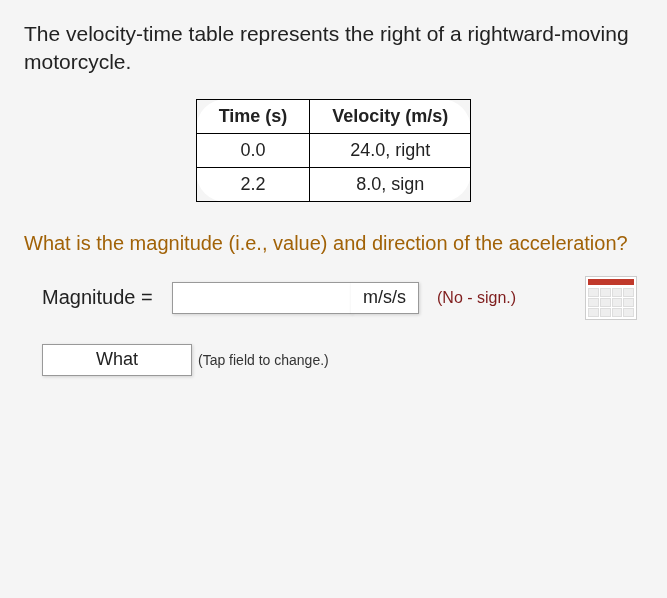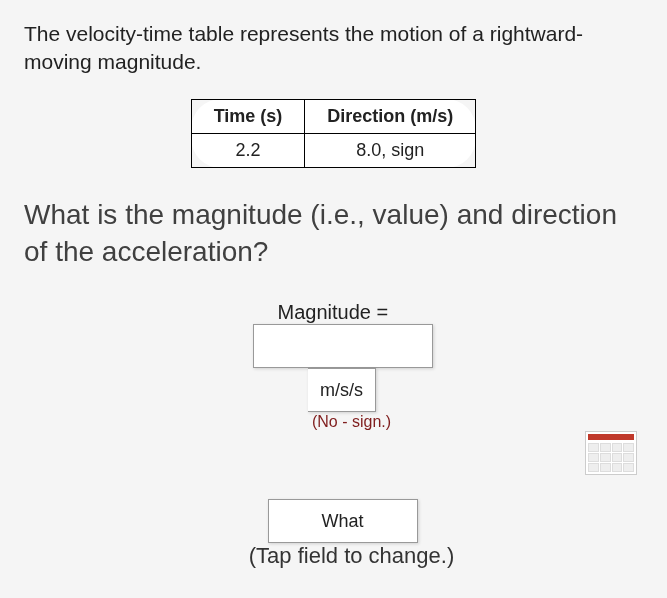--- a/index.html
+++ b/index.html
@@ -27,41 +27,40 @@
     .data-table th, .data-table td {
       border: 1.5px solid #000;
       padding: 6px 22px;
       text-align: center;
       font-size: 18px;
     }
     .data-table th {
       font-weight: bold;
     }
     .prompt-text {
-      font-size: 28px;
+      font-size: 20px;
       line-height: 1.35;
-      margin-bottom: 30px;
-      color: #404040;
+      margin-bottom: 19px;
+      color: #a16207;
     }
     .answer-row {
       display: flex;
       align-items: center;
       margin-bottom: 24px;
       padding-left: 18px;
-      flex-direction: column;
     }
     .answer-label {
       font-size: 20px;
       min-width: 130px;
     }
     .input-box {
       border: 1px solid #999;
       background: #fff;
       min-width: 150px;
-      height: 44px;
+      height: 32px;
       padding: 6px 10px;
       font-size: 18px;
       display: inline-flex;
       align-items: center;
       justify-content: center;
       box-shadow: 1px 1px 3px rgba(0,0,0,0.15);
     }
     .input-box.empty {
       min-width: 180px;
     }
@@ -71,23 +70,23 @@
       min-width: 60px;
       padding: 6px 12px;
     }
     .hint-text {
       font-size: 16px;
       color: #7f1d1d;
       margin-left: 18px;
       line-height: 1.2;
     }
     .tap-hint {
-      font-size: 22px;
+      font-size: 14px;
       color: #333;
-      margin-left: 18px;
+      margin-left: 6px;
     }
     .keypad-icon {
       width: 52px;
       height: 44px;
       border: 1px solid #ccc;
       background: #fff;
       margin-left: auto;
       margin-right: 6px;
       display: flex;
       flex-direction: column;
@@ -111,30 +110,34 @@
       font-size: 5px;
       display: flex;
       align-items: center;
       justify-content: center;
       color: #888;
     }
   </style>
 </head>
 <body>
 
-<div class="question-text">The velocity-time table represents the motion of a rightward-moving magnitude.</div>
+<div class="question-text">The velocity-time table represents the right of a rightward-moving motorcycle.</div>
 
 <table class="data-table">
   <thead>
     <tr>
       <th>Time (s)</th>
-      <th>Direction (m/s)</th>
+      <th>Velocity (m/s)</th>
     </tr>
   </thead>
   <tbody>
+    <tr>
+      <td>0.0</td>
+      <td>24.0, right</td>
+    </tr>
     <tr>
       <td>2.2</td>
       <td>8.0, sign</td>
     </tr>
   </tbody>
 </table>
 
 <div class="prompt-text">What is the magnitude (i.e., value) and direction of the acceleration?</div>
 
 <div class="answer-row">

